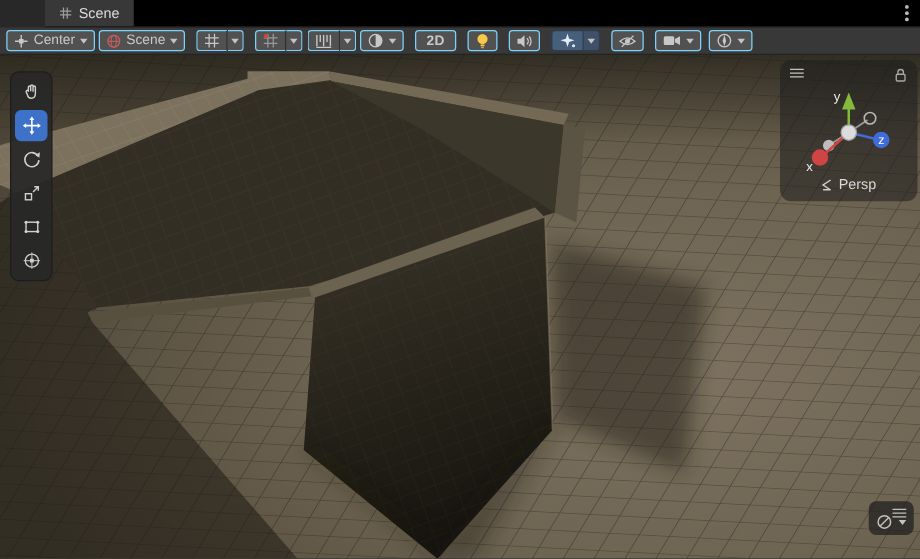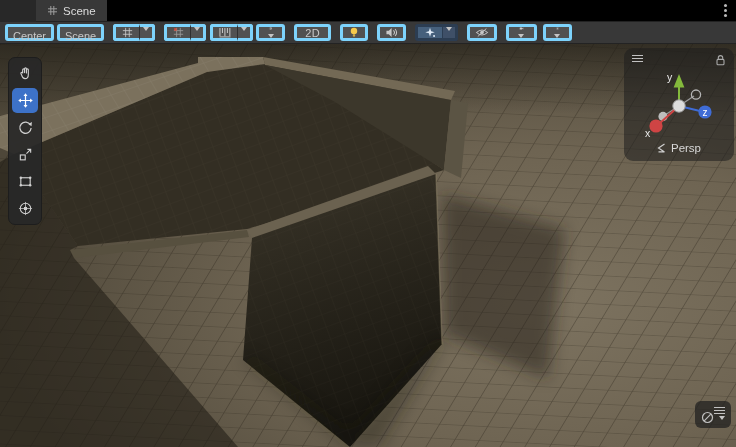--- a/index.html
+++ b/index.html
@@ -12,33 +12,33 @@
   .tab{display:flex;align-items:center;gap:5px;padding:0 11px;font-size:11.5px;color:#b4b4b4;cursor:default;}
   .tab.active{background:#383838;color:#dcdcdc;}
   .tab svg{display:block;}
   .tabbar .more{margin-left:auto;display:flex;align-items:center;padding:0 9px;}
   .vdots{width:3px;height:3px;border-radius:50%;background:#b9b9b9;
          box-shadow:0 -5px 0 #b9b9b9,0 5px 0 #b9b9b9;}
 
   
   .toolbar{position:absolute;top:22px;left:0;right:0;height:22px;background:#383838;
            display:flex;align-items:center;padding:0 5px;box-sizing:border-box;border-bottom:1px solid #232323;}
-  .btn{height:17px;background:#515151;border:3px solid #7dd3fc;border-radius:3px;
-       display:flex;align-items:center;gap:4px;padding:0 5px;box-sizing:border-box;color:#c8c8c8;cursor:default;flex-direction:column;}
+  .btn{height:17px;background:#515151;border:1px solid #7dd3fc;border-radius:3px;
+       display:flex;align-items:center;gap:4px;padding:0 5px;box-sizing:border-box;color:#c8c8c8;cursor:default;}
   .btn + .btn{margin-left:3px;}
   .btn.attached-l{border-radius:3px 0 0 3px;border-right:1px solid #2f2f2f;}
   .btn.attached-r{border-radius:0 3px 3px 0;border-left:none;margin-left:0;padding:0 3px;}
   .btn.blue{background:#46607c;border-color:#2c3d52;}
   .btn.blue-r{background:#3f5068;border-color:#2c3d52;border-left:none;margin-left:0;padding:0 3px;border-radius:0 3px 3px 0;}
   .caret{width:0;height:0;border-left:3.5px solid transparent;border-right:3.5px solid transparent;
          border-top:4px solid #c4c4c4;}
   .gap{width:9px;flex:0 0 auto;}
   .push{margin-left:auto;}
   .lbl{font-size:11px;line-height:1;}
-  .twod{font-size:11px;font-weight:normal;letter-spacing:.3px;padding:0 3px;}
+  .twod{font-size:11px;font-weight:bold;letter-spacing:.3px;padding:0 3px;}
 
   
   .viewport{position:absolute;top:44px;left:0;width:736px;height:403px;background:#5d5547;}
   .viewport > svg.scene{position:absolute;left:0;top:0;}
 
   
   .toolstrip{position:absolute;left:8px;top:13px;background:rgba(40,40,40,.93);
              border:1px solid #1d1d1d;border-radius:7px;padding:3px;display:flex;flex-direction:column;gap:2px;}
   .tool{width:26px;height:25px;border-radius:5px;display:flex;align-items:center;justify-content:center;cursor:default;}
   .tool.selected{background:#3d72c8;}

